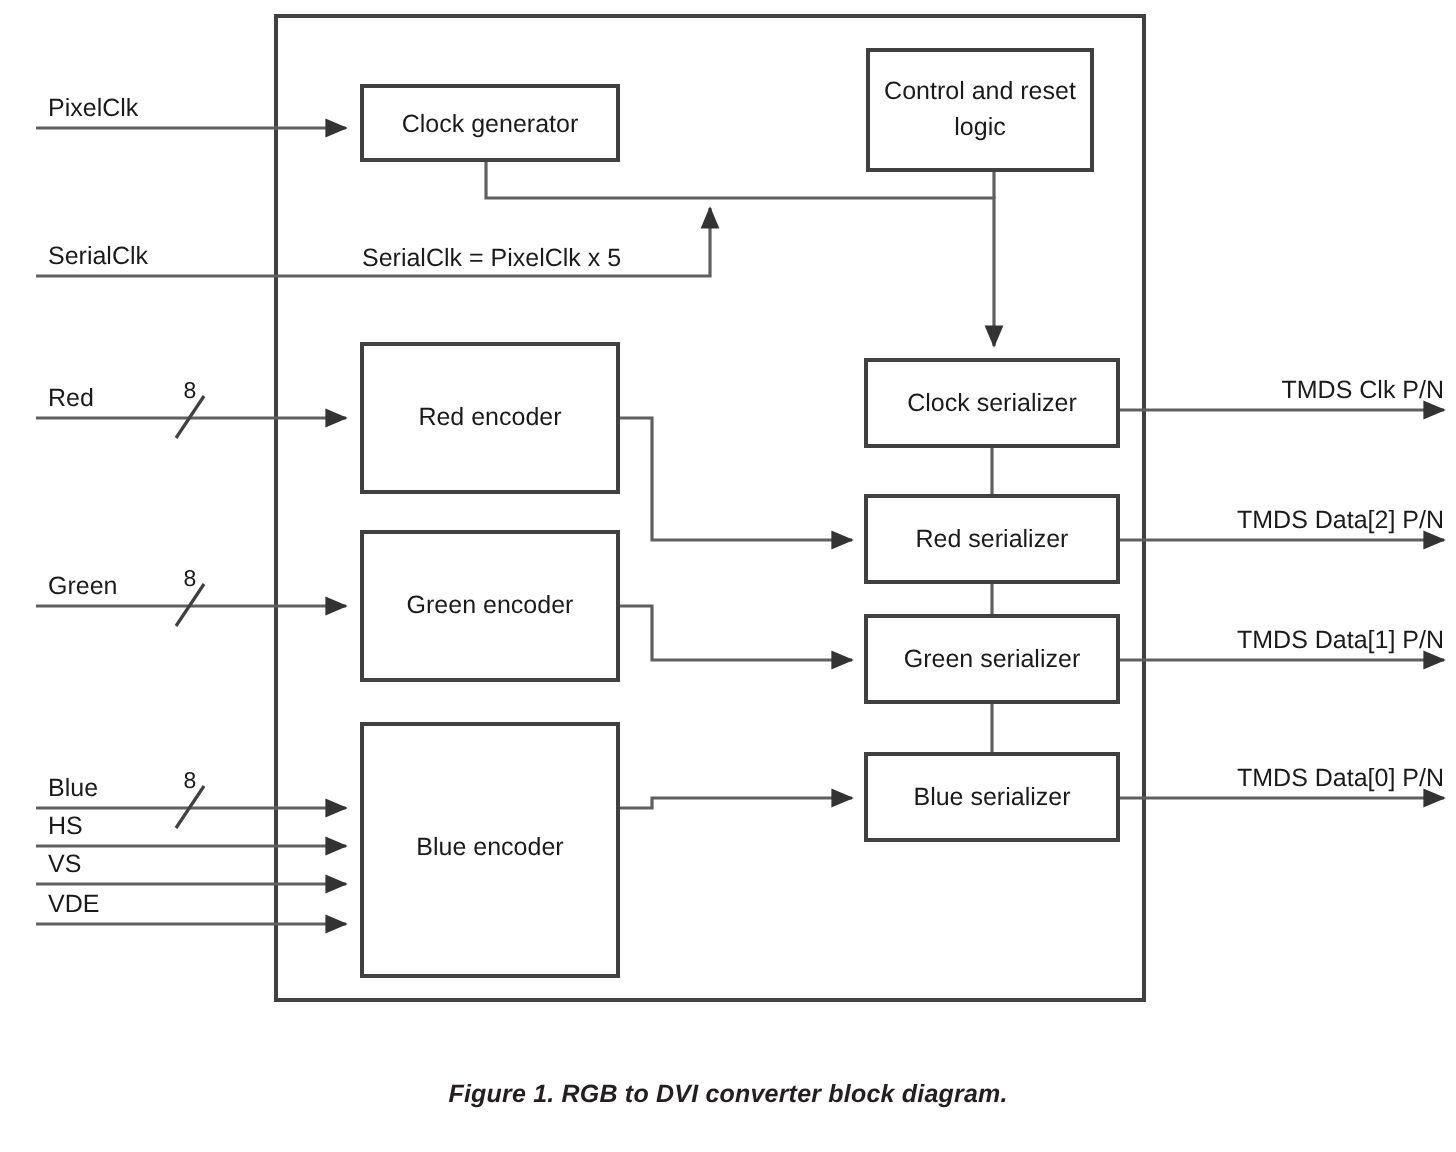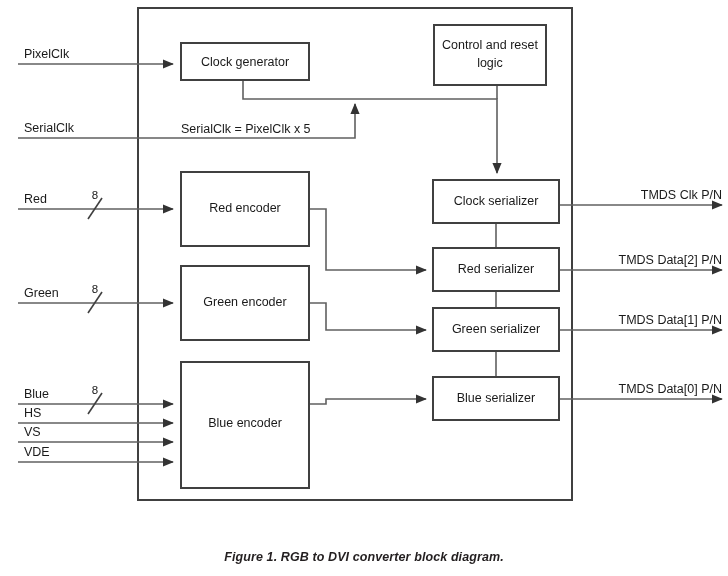--- a/index.html
+++ b/index.html
@@ -83,21 +83,20 @@
     left: 0;
     top: 540px;
     width: 728px;
     text-align: center;
     font-family: "Liberation Sans", sans-serif;
     font-style: italic;
     font-weight: bold;
     font-size: 12.5px;
     color: #231f20;
     letter-spacing: 0.1px;
-    margin-top: 10px;
   }
 </style>
 </head>
 <body>
 
 <div id="figure-root">
 
   <svg id="diagram" viewBox="0 0 728 530">
     <defs>
       <marker id="arrow" viewBox="0 0 10 10" refX="9.2" refY="5" markerWidth="7" markerHeight="7" orient="auto-start-reverse">

